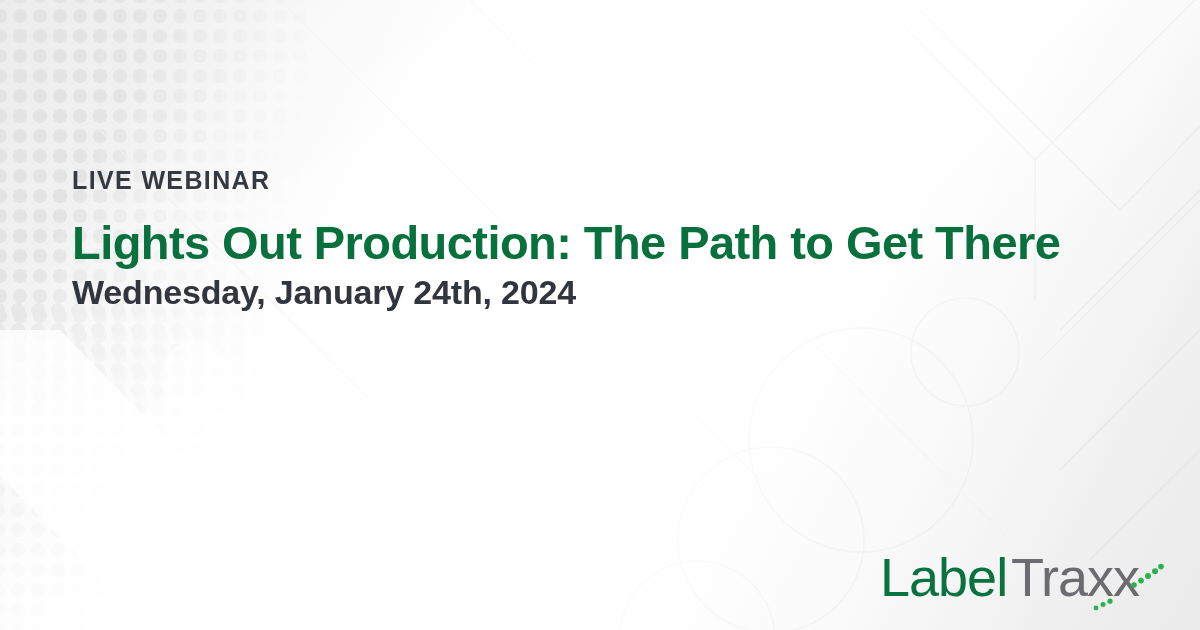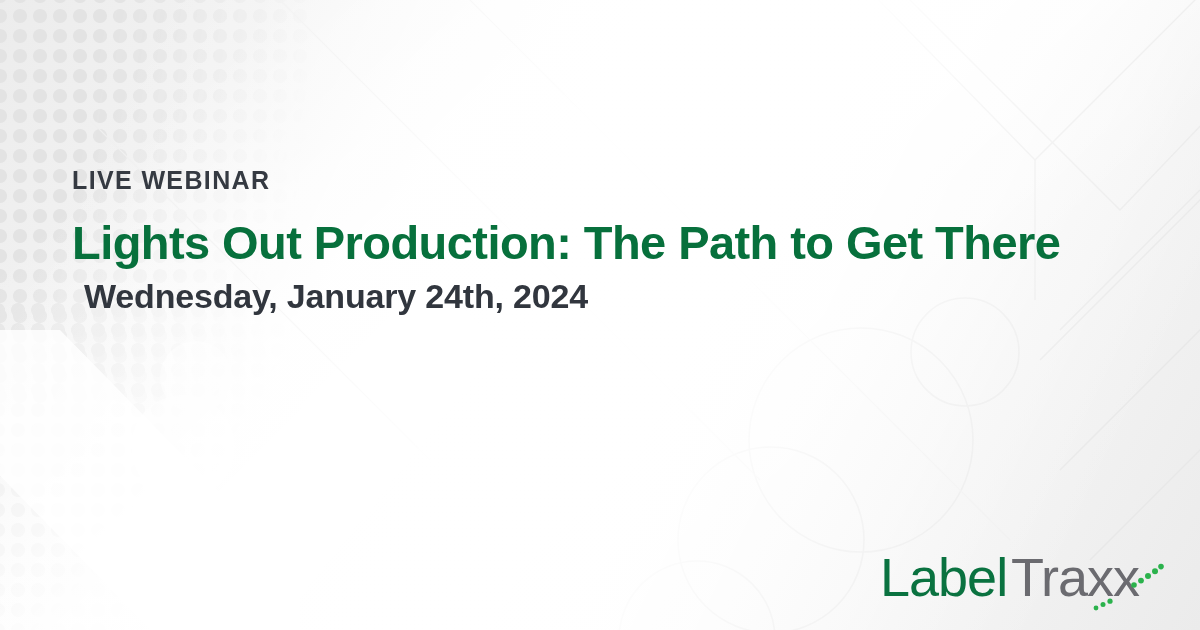--- a/index.html
+++ b/index.html
@@ -104,21 +104,21 @@
     letter-spacing: -0.012em;
     margin: 0 0 8px 0;
     white-space: nowrap;
   }
   .subhead {
     font-size: 34px;
     font-weight: bold;
     color: #31363e;
     line-height: 1;
     letter-spacing: -0.005em;
-    margin: 12px;
+    margin: 0;
     white-space: nowrap;
   }
 
   
   .logo {
     position: absolute;
     right: 28px;
     bottom: 14px;
     height: 70px;
     width: 292px;

